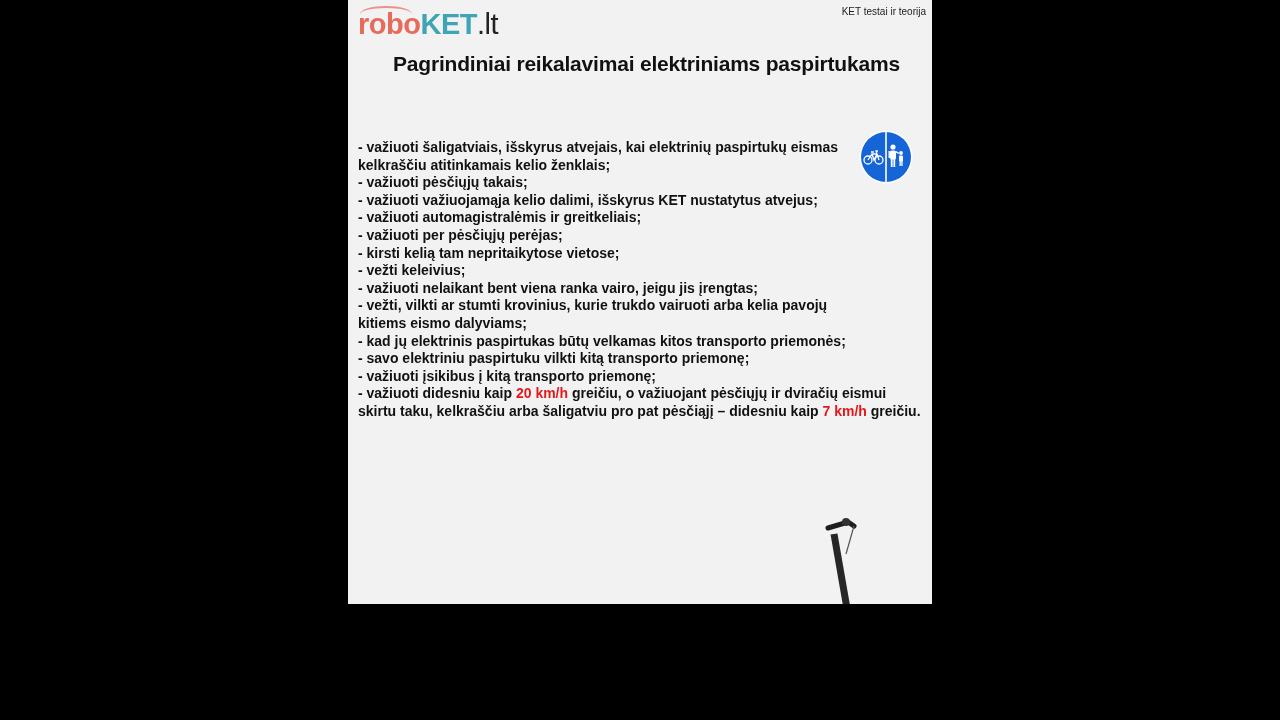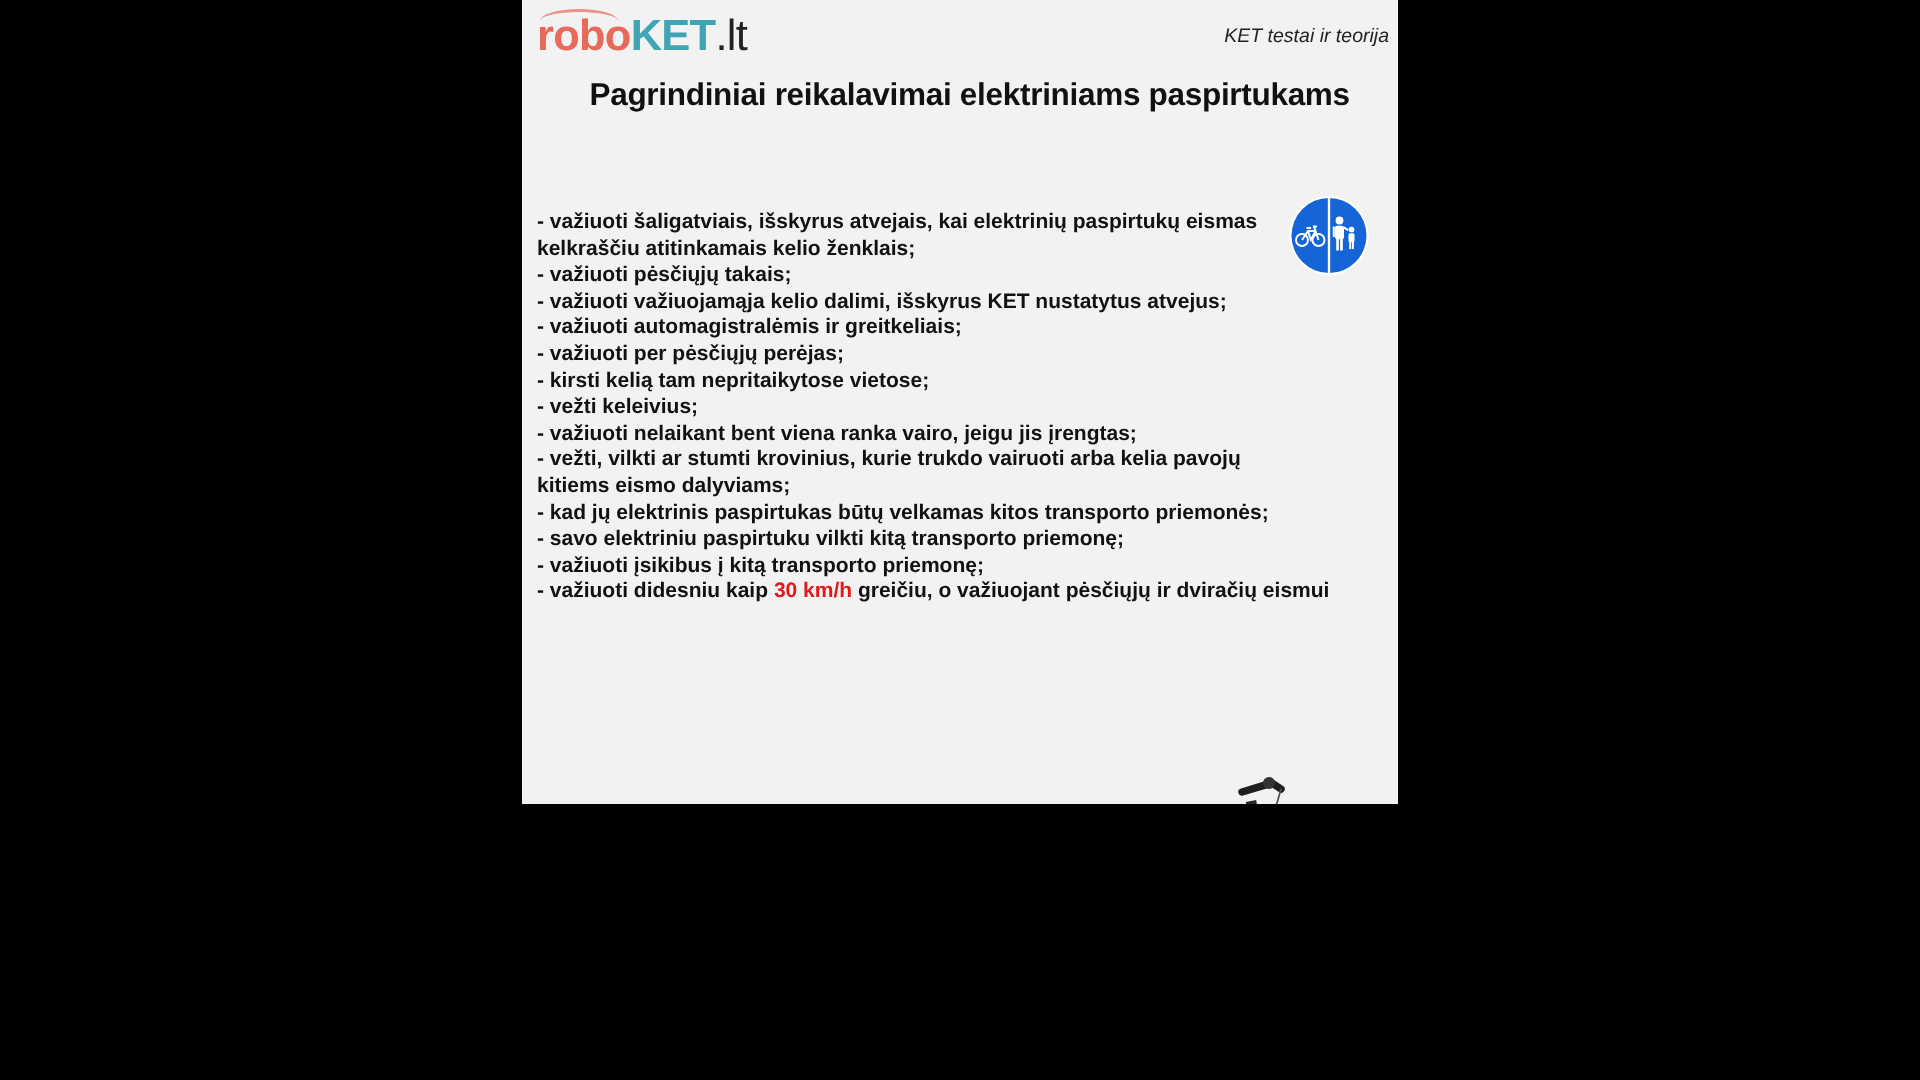--- a/index.html
+++ b/index.html
@@ -1,36 +1,36 @@
 <!DOCTYPE html>
 <html><head>
   <meta charset="utf-8">
   <style>
     html, body { margin: 0; padding: 0; }
     body {
       width: 1280px; height: 720px; background: #000; position: relative; overflow: hidden;
       font-family: "Liberation Sans", "DejaVu Sans", sans-serif;
     }
     .panel {
-      position: absolute; left: 348px; top: 0; width: 584px; height: 536px;
+      position: absolute; left: 348px; top: 0; width: 584px; height: 604px;
       background: #f2f2f2; overflow: hidden;
     }
     .logo {
       position: absolute; left: 10px; top: 6px; font-size: 29px; line-height: 36px;
       letter-spacing: -0.5px;
     }
     .logo .robo { color: #e86a5a; font-weight: bold; }
     .logo .ket { color: #3fa4b4; font-weight: bold; }
     .logo .tld { color: #222; font-weight: normal; }
     .logo-arc {
       position: absolute; left: 12px; top: 6px; width: 52px; height: 14px;
       border-top: 2px solid #e86a5a; border-radius: 50% 50% 0 0; opacity: .7;
     }
     .tagline {
-      position: absolute; right: 6px; top: 16px; font-size: 13px; color: #222; font-style: italic;
+      position: absolute; right: 6px; top: 6px; font-size: 10px; color: #222;
     }
     .page-title {
       position: absolute; left: 10px; top: 52px; font-size: 21px; font-weight: bold; color: #111;
       letter-spacing: -0.2px;
       margin-left: 35px;
     }
     .section-heading {
       position: absolute; left: 10px; top: 101px; font-size: 22px; font-weight: bold; color: #e2191c;
       letter-spacing: -0.3px;
     }
@@ -67,21 +67,22 @@
     <li>- važiuoti automagistralėmis ir greitkeliais;</li>
     <li>- važiuoti per pėsčiųjų perėjas;</li>
     <li>- kirsti kelią tam nepritaikytose vietose;</li>
     <li>- vežti keleivius;</li>
     <li>- važiuoti nelaikant bent viena ranka vairo, jeigu jis įrengtas;</li>
     <li>- vežti, vilkti ar stumti krovinius, kurie trukdo vairuoti arba kelia pavojų</li>
     <li>kitiems eismo dalyviams;</li>
     <li>- kad jų elektrinis paspirtukas būtų velkamas kitos transporto priemonės;</li>
     <li>- savo elektriniu paspirtuku vilkti kitą transporto priemonę;</li>
     <li>- važiuoti įsikibus į kitą transporto priemonę;</li>
-    <li><span>- važiuoti didesniu kaip </span><span class="hl">30 km/h</span><span> greičiu, o važiuojant pėsčiųjų ir dviračių eismui</span></li>
+    <li><span>- važiuoti didesniu kaip </span><span class="hl">20 km/h</span><span> greičiu, o važiuojant pėsčiųjų ir dviračių eismui</span></li>
+    <li><span>skirtu taku, kelkraščiu arba šaligatviu pro pat pėsčiąjį – didesniu kaip </span><span class="hl">7 km/h</span><span> greičiu.</span></li>
   </ul>
 
   <svg class="sign" viewBox="0 0 54 54">
     <circle cx="27" cy="27" r="26.5" fill="#ffffff"></circle>
     <circle cx="27" cy="27" r="25" fill="#1565d8"></circle>
     <rect x="26.2" y="2" width="1.6" height="50" fill="#ffffff"></rect>
 
     <g fill="none" stroke="#ffffff" stroke-width="1.3">
       <circle cx="9" cy="30" r="4"></circle>
       <circle cx="20" cy="30" r="4"></circle>

